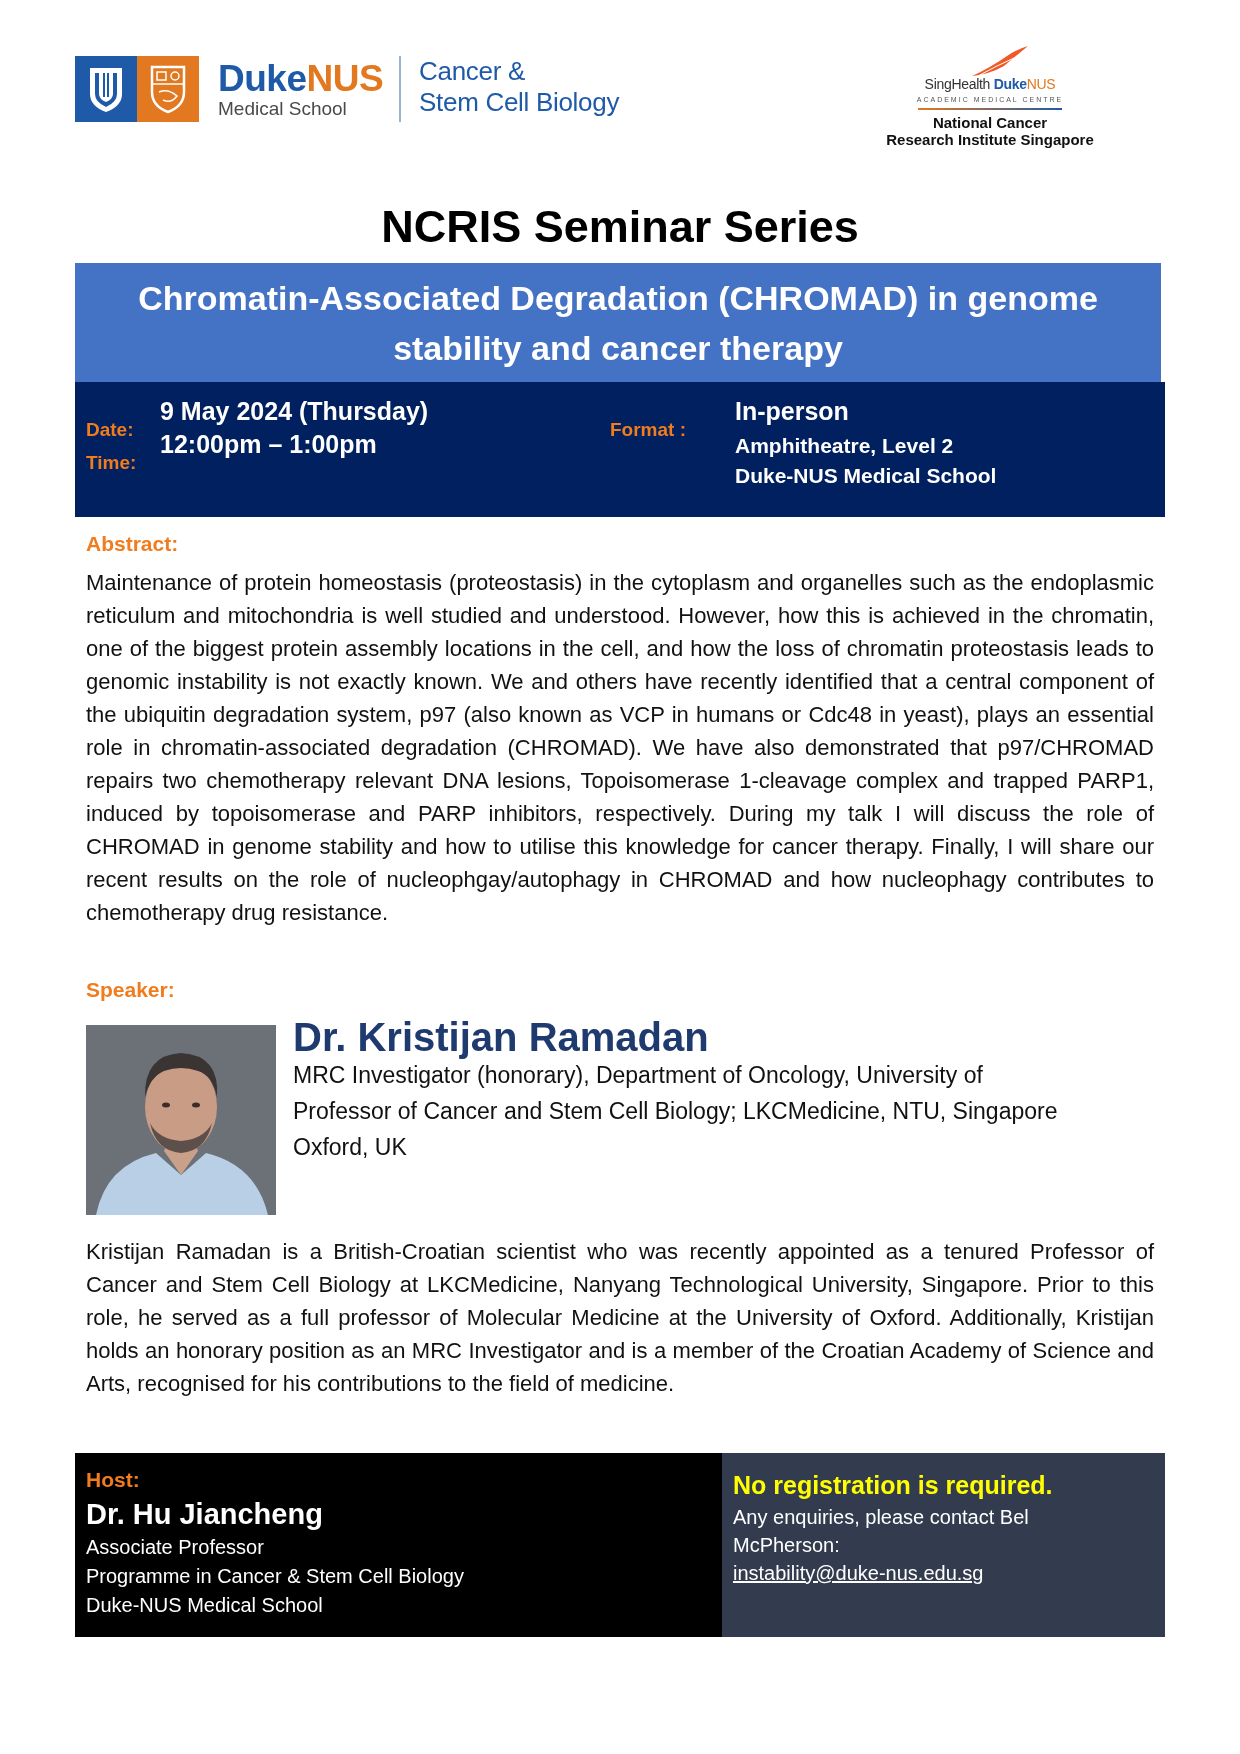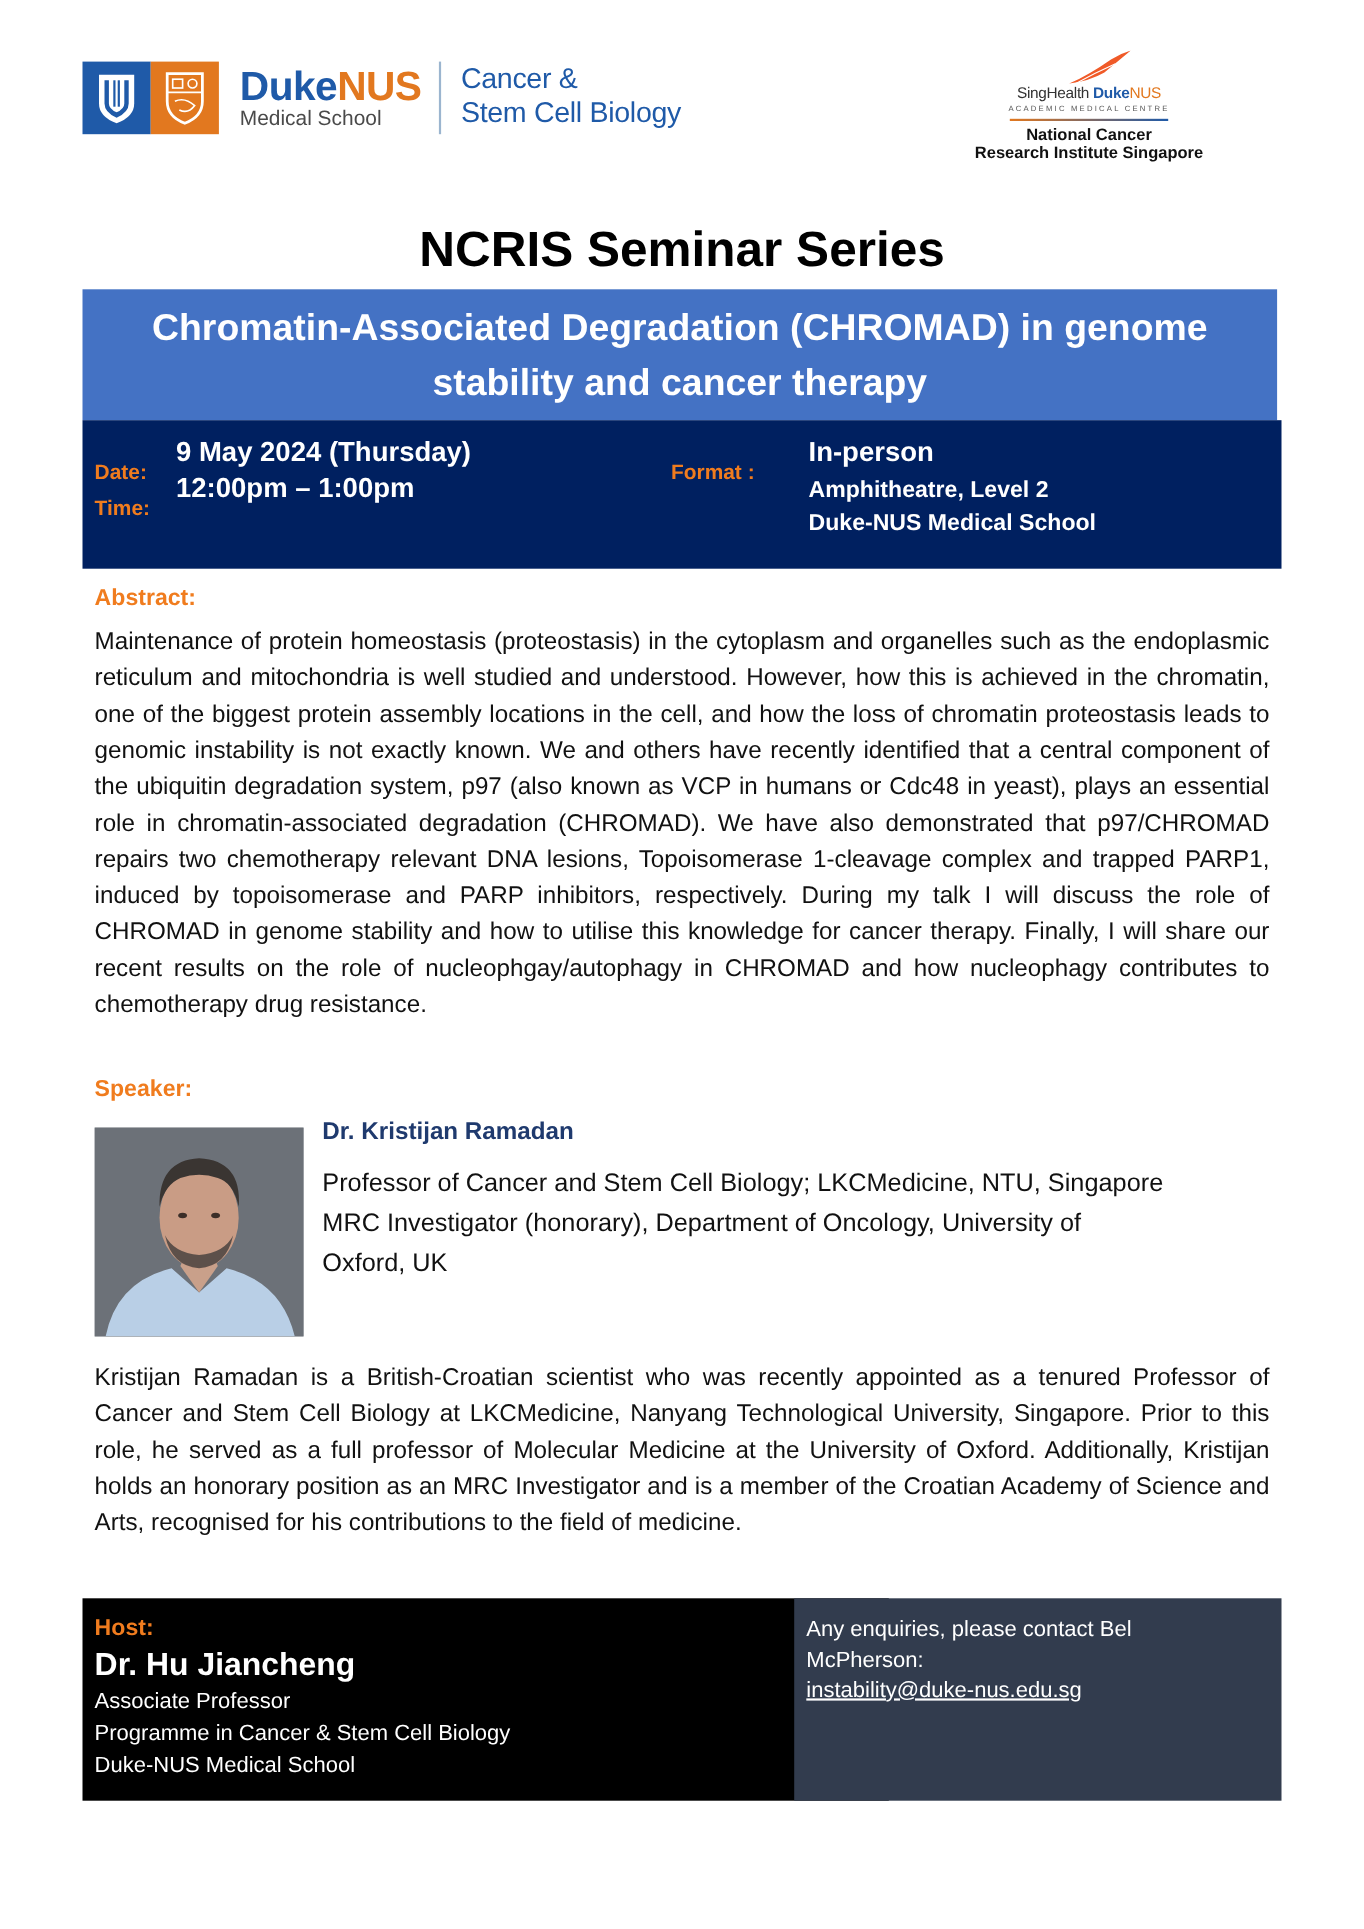--- a/index.html
+++ b/index.html
@@ -37,21 +37,21 @@
   .info-bar { position: absolute; left: 75px; top: 382px; width: 1090px; height: 135px; background: #002060; }
   .info-bar .lbl { position: absolute; color: #f07c1e; font-weight: bold; font-size: 19px; margin-top: 16px; }
   .info-bar .val { position: absolute; color: #ffffff; font-weight: bold; font-size: 25px; white-space: nowrap; }
   .info-bar .val.sm { font-size: 21px; }
 
   
   .section-label { position: absolute; left: 86px; color: #f07c1e; font-weight: bold; font-size: 21px; }
   .para { position: absolute; left: 86px; width: 1068px; font-size: 22px; line-height: 33px; text-align: justify; color: #111; }
 
   .photo { position: absolute; left: 86px; top: 1025px; width: 190px; height: 190px; background: #6f747b; overflow: hidden; }
-  .speaker-name { position: absolute; left: 293px; top: 1015px; font-weight: bold; font-size: 22px; color: #1f3a6e; white-space: nowrap; }
+  .speaker-name { position: absolute; left: 293px; top: 1015px; font-weight: bold; font-size: 40px; color: #1f3a6e; white-space: nowrap; }
   .affil { position: absolute; left: 293px; top: 1057px; width: 870px; font-size: 23px; line-height: 36px; color: #111; }
 
   
   .host-box { position: absolute; left: 75px; top: 1453px; width: 733px; height: 184px; background: #000000; padding: 14px 0 0 11px; }
   .host-box .h-lbl { color: #f07c1e; font-weight: bold; font-size: 21px; line-height: 26px; }
   .host-box .h-name { color: #ffffff; font-weight: bold; font-size: 29px; line-height: 38px; margin-top: 2px; }
   .host-box .h-line { color: #ffffff; font-size: 20px; line-height: 29px; }
   .reg-box { position: absolute; left: 722px; top: 1453px; width: 443px; height: 184px; background: #323c4e; padding: 14px 0 0 11px; }
   .reg-box .yel { color: #ffff00; font-weight: bold; font-size: 25px; line-height: 36px; }
   .reg-box .wht { color: #ffffff; font-size: 20px; line-height: 28px; }
@@ -132,32 +132,33 @@
     <path d="M78 126 L95 150 L112 126 L108 116 L82 116 Z" fill="#c9a08a"></path>
     <ellipse cx="95" cy="82" rx="36" ry="46" fill="#c99c85"></ellipse>
     <path d="M59 72 Q58 30 95 28 Q134 30 131 72 Q126 50 112 46 Q95 40 78 46 Q64 52 59 72 Z" fill="#3a3532"></path>
     <path d="M64 98 Q70 126 95 128 Q120 126 126 98 Q118 114 95 116 Q72 114 64 98 Z" fill="#5d504a"></path>
     <ellipse cx="80" cy="80" rx="4" ry="2.5" fill="#3b2e28"></ellipse>
     <ellipse cx="110" cy="80" rx="4" ry="2.5" fill="#3b2e28"></ellipse>
   </svg>
 </div>
 <div class="speaker-name">Dr. Kristijan Ramadan</div>
 <div class="affil">
+  <div>MRC Investigator (honorary), Department of Oncology, University of</div>
   <div>Professor of Cancer and Stem Cell Biology; LKCMedicine, NTU, Singapore</div>
-  <div>MRC Investigator (honorary), Department of Oncology, University of</div>
   <div>Oxford, UK</div>
 </div>
 
 <div class="para" style="top:1235px;">Kristijan Ramadan is a British-Croatian scientist who was recently appointed as a tenured Professor of Cancer and Stem Cell Biology at LKCMedicine, Nanyang Technological University, Singapore. Prior to this role, he served as a full professor of Molecular Medicine at the University of Oxford. Additionally, Kristijan holds an honorary position as an MRC Investigator and is a member of the Croatian Academy of Science and Arts, recognised for his contributions to the field of medicine.</div>
 
 <div class="host-box">
   <div class="h-lbl">Host:</div>
   <div class="h-name">Dr. Hu Jiancheng</div>
   <div class="h-line">Associate Professor</div>
   <div class="h-line">Programme in Cancer &amp; Stem Cell Biology</div>
   <div class="h-line">Duke-NUS Medical School</div>
 </div>
 
 <div class="reg-box">
+  <div class="yel">No registration is required.</div>
   <div class="wht">Any enquiries, please contact Bel</div>
   <div class="wht">McPherson:</div>
   <a class="email">instability@duke-nus.edu.sg</a>
 </div>
 
 </body></html>

